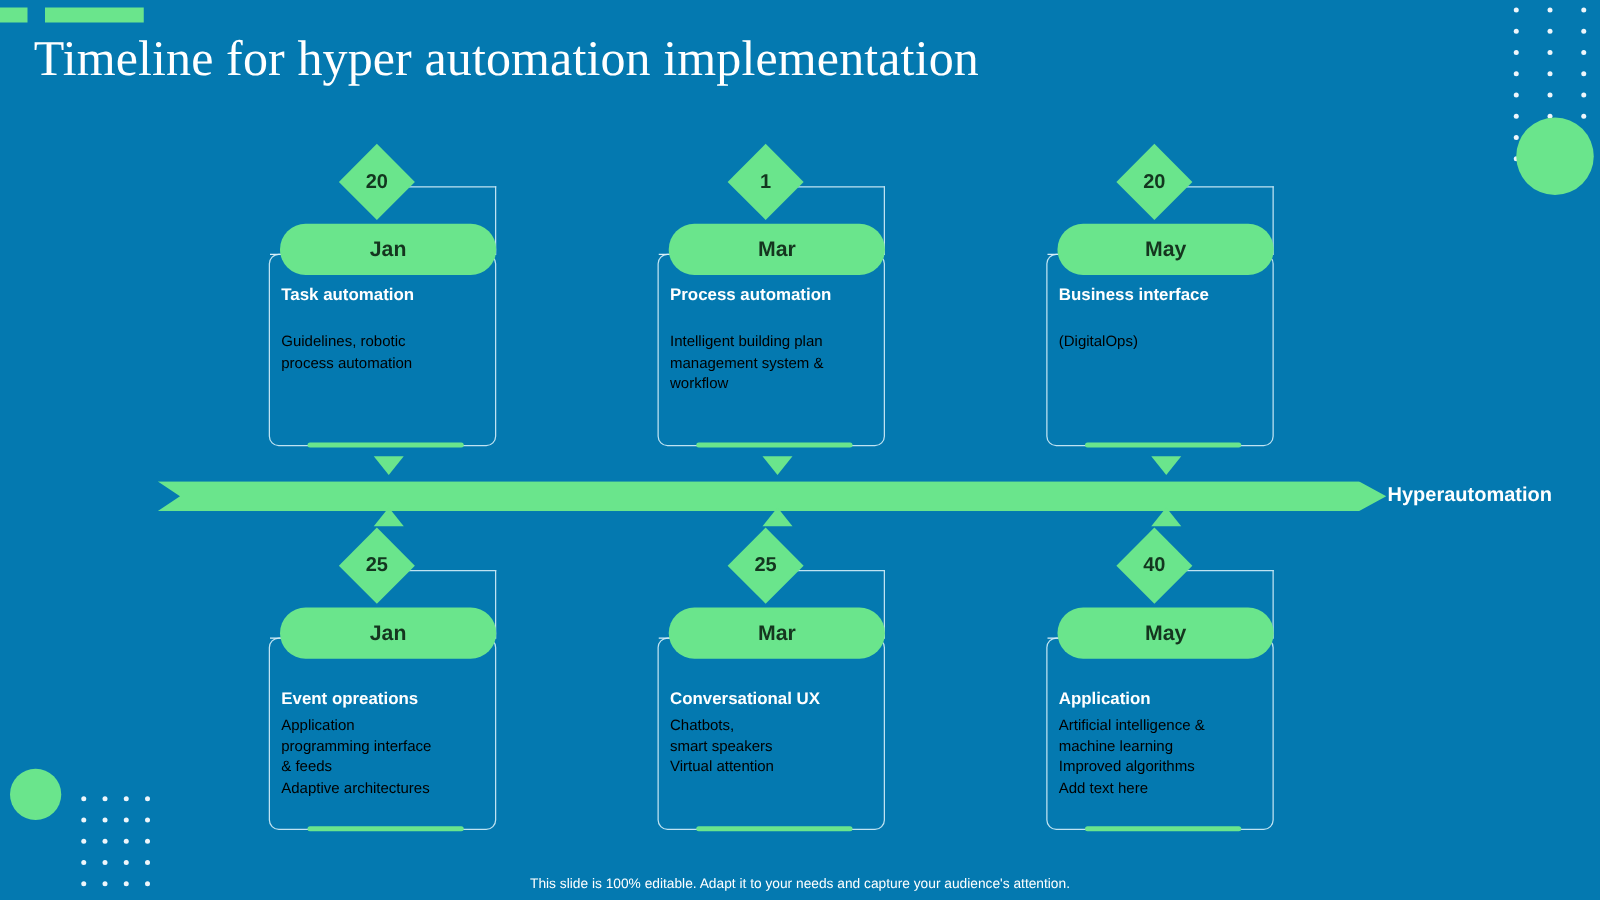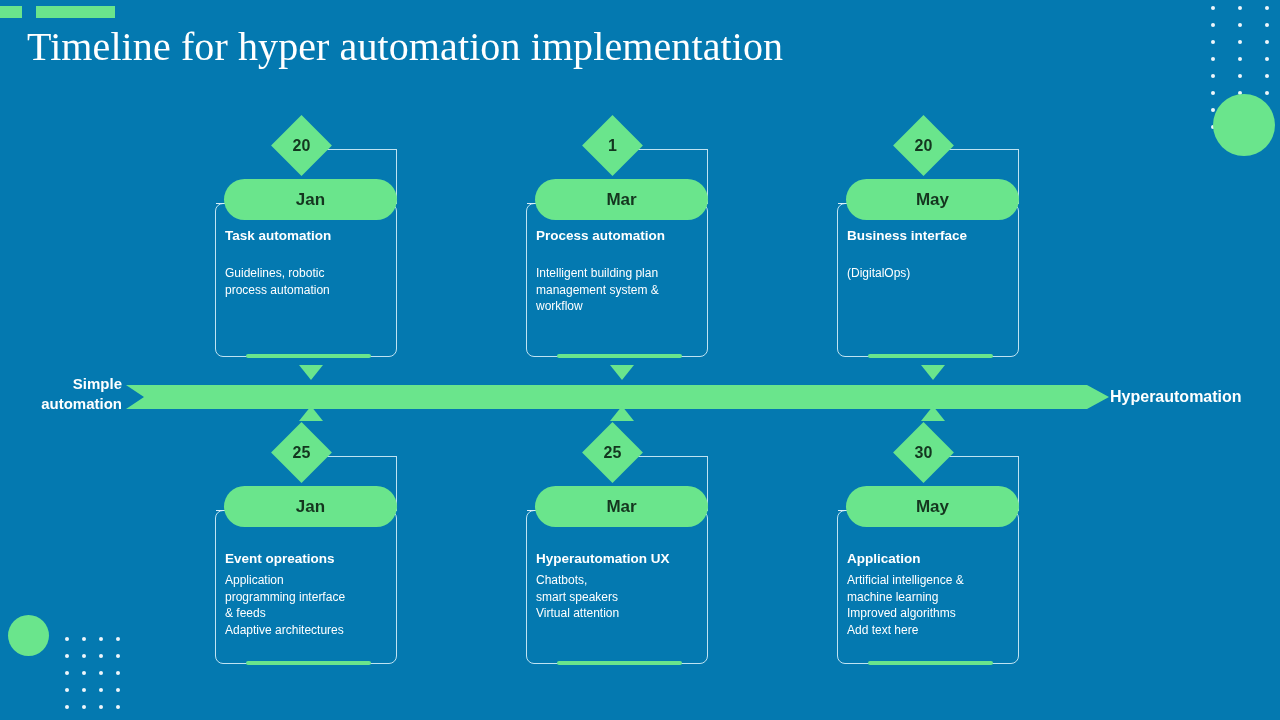--- a/index.html
+++ b/index.html
@@ -111,21 +111,21 @@
 
   
   .card-head{
     position:absolute;left:29px;width:180px;
     font-size:13.5px;font-weight:bold;color:#ffffff;line-height:17px;
   }
   .col.top .card-head{top:103px;}
   .col.bot .card-head{top:119px;}
   .card-body{
     position:absolute;left:29px;width:180px;
-    font-size:12px;color:#ffffff;line-height:16.5px;white-space:pre-line;
+    font-size:12px;color:#000000;line-height:16.5px;white-space:pre-line;
   }
   .col.top .card-body{top:141px;}
   .col.bot .card-body{top:141px;}
 
   
   .accent-line{
     position:absolute;left:50px;width:125px;height:4px;background:#6ae58c;border-radius:2px;
   }
   .col.top .accent-line{top:230px;}
   .col.bot .accent-line{top:230px;}
@@ -212,22 +212,20 @@
       <div class="dot" style="left: 75px; top: 688px;"></div>
       <div class="dot" style="left: 92px; top: 688px;"></div>
       <div class="dot" style="left: 41px; top: 705px;"></div>
       <div class="dot" style="left: 58px; top: 705px;"></div>
       <div class="dot" style="left: 75px; top: 705px;"></div>
       <div class="dot" style="left: 92px; top: 705px;"></div>
     </div>
   <div class="circle" style="left:8px;top:615px;width:41px;height:41px;"></div>
   <div class="dots" id="dots-bl2"></div>
 
-  <div class="tl-left-label">Simple
-automation</div>
   <div class="tl-bar"></div>
   <div class="tl-right-label">Hyperautomation</div>
 
   <div class="col top c0">
     <div class="stem-r-h"></div>
     <div class="stem-r"></div>
     <div class="frame"></div>
     <div class="node-line"></div>
     <div class="node-dot"></div>
     <div class="diamond"></div>
@@ -293,39 +291,40 @@
   <div class="col bot c1">
     <div class="tri"></div>
     <div class="stem-r-h"></div>
     <div class="stem-r"></div>
     <div class="frame"></div>
     <div class="node-line"></div>
     <div class="node-dot"></div>
     <div class="diamond"></div>
     <div class="diamond-num">25</div>
     <div class="pill">Mar</div>
-    <div class="card-head">Hyperautomation UX</div>
+    <div class="card-head">Conversational UX</div>
     <div class="card-body">Chatbots,
 smart speakers
 Virtual attention</div>
     <div class="accent-line"></div>
   </div>
 
   <div class="col bot c2">
     <div class="tri"></div>
     <div class="stem-r-h"></div>
     <div class="stem-r"></div>
     <div class="frame"></div>
     <div class="node-line"></div>
     <div class="node-dot"></div>
     <div class="diamond"></div>
-    <div class="diamond-num">30</div>
+    <div class="diamond-num">40</div>
     <div class="pill">May</div>
     <div class="card-head">Application</div>
     <div class="card-body">Artificial intelligence &amp;
 machine learning
 Improved algorithms
 Add text here</div>
     <div class="accent-line"></div>
   </div>
 
+  <div class="footer">This slide is 100% editable. Adapt it to your needs and capture your audience's attention.</div>
 
 </div>
 
 </body></html>

